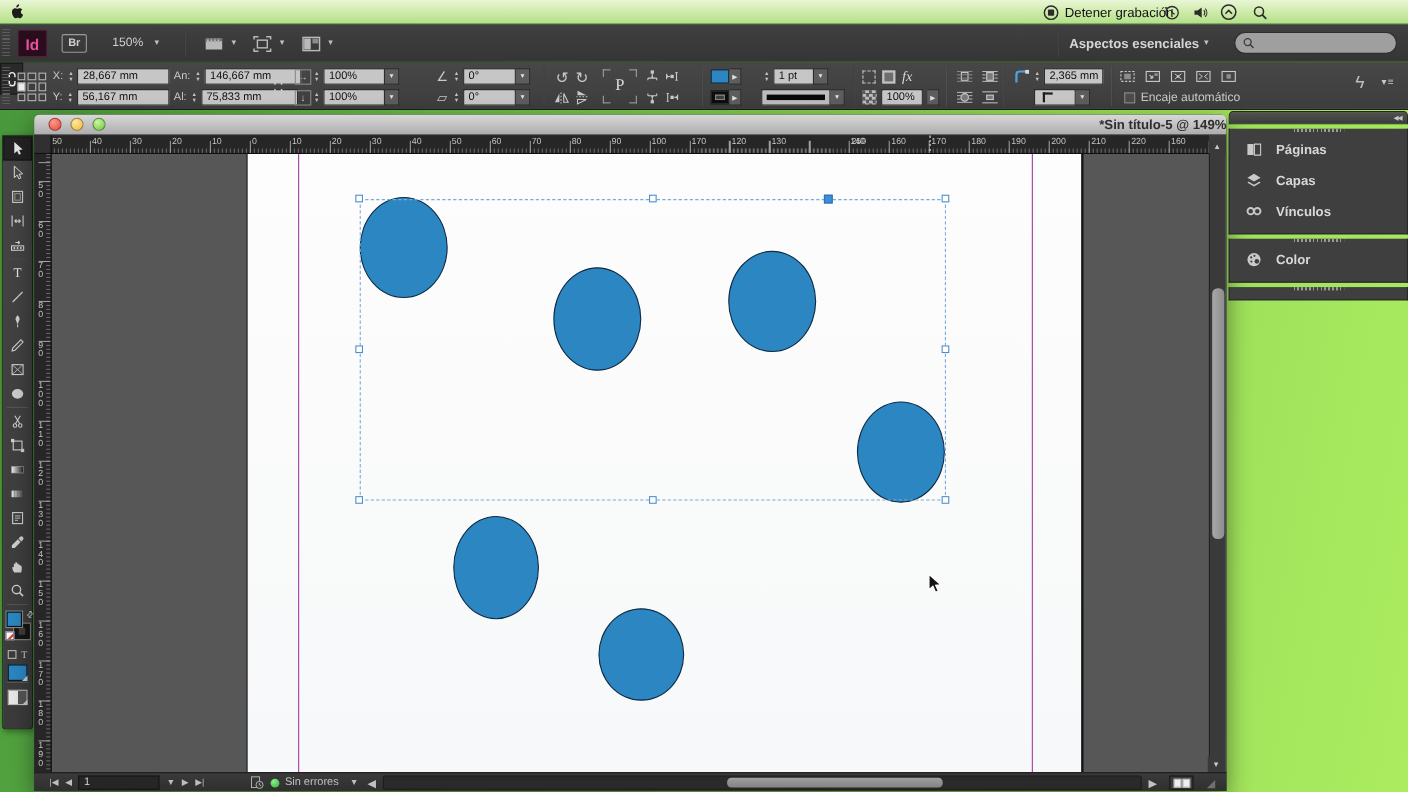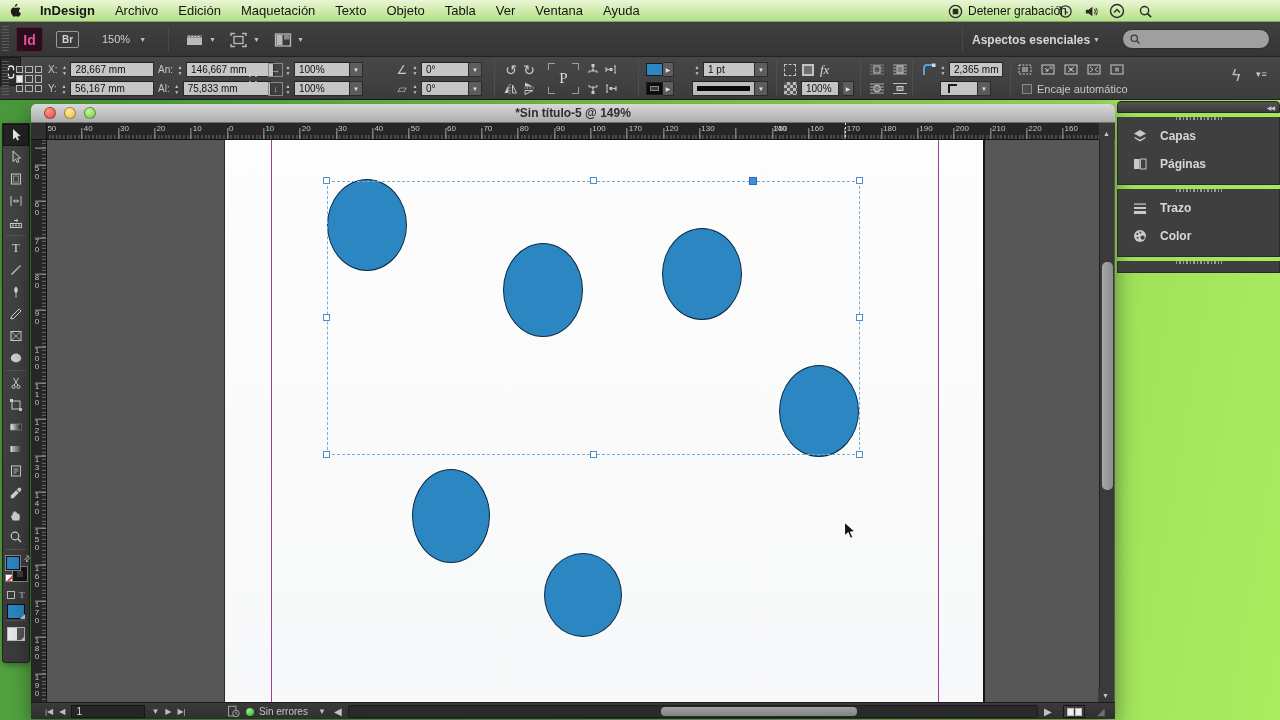--- a/index.html
+++ b/index.html
@@ -91,21 +91,21 @@
 
   
   #docwin{position:absolute;left:31px;top:104px;width:1084px;height:615px;background:#3c3c3c;border-radius:5px 5px 0 0;
     box-shadow:0 8px 22px rgba(0,0,0,.45)}
   #titlebar{position:absolute;left:0;top:0;width:100%;height:19px;border-radius:5px 5px 0 0;
     background:linear-gradient(180deg,#d9d9d9,#adadad);border-bottom:1px solid #6f6f6f;display:flex;align-items:center}
   .tl{width:12px;height:12px;border-radius:50%;margin-left:8px;border:1px solid rgba(0,0,0,.35)}
   .tl.red{background:radial-gradient(circle at 35% 30%,#ff9a8a,#e8463c);margin-left:13px}
   .tl.yel{background:radial-gradient(circle at 35% 30%,#ffe9a0,#f0b73c)}
   .tl.grn{background:radial-gradient(circle at 35% 30%,#c9f7a0,#6fc53c)}
-  #doctitle{position:absolute;left:0;right:0;text-align:center;font-size:12px;color:#2e2e2e;font-weight:bold}
+  #doctitle{position:absolute;left:0;right:0;text-align:right;font-size:12px;color:#2e2e2e;font-weight:bold}
 
   #hruler{position:absolute;left:0;top:19px;width:1068px;height:17px;background:#262626;border-bottom:1px solid #0f0f0f;overflow:hidden}
   #hruler .minor{position:absolute;left:0;right:0;bottom:0;height:4px;
      background:repeating-linear-gradient(90deg,#6b6b6b 0 1px,transparent 1px 3.633px);background-position-x:3.45px}
   #hruler .major{position:absolute;left:0;right:0;bottom:0;height:11px;
      background:repeating-linear-gradient(90deg,#a2a2a2 0 1px,transparent 1px 36.33px);background-position-x:14.35px}
   .hlab{position:absolute;top:1px;font-size:8px;color:#c4c4c4}
   #hcursor{position:absolute;top:0;bottom:0;width:1px;left:814px;background:repeating-linear-gradient(180deg,#e8e8e8 0 2px,transparent 2px 4px)}
   #rcorner{position:absolute;left:0;top:19px;width:16px;height:17px;background:#303030;border-right:1px solid #111;border-bottom:1px solid #111;z-index:5}
 
@@ -152,32 +152,20 @@
 </style>
 </head>
 <body>
 
 <div id="menubar">
   <div class="apple">
     <svg width="13" height="15" viewBox="0 0 14 17">
       <path fill="#1d1d1d" d="M8.4,3.2c0.5-0.6,0.9-1.5,0.7-2.3C8.4,1,7.5,1.4,7,2c-0.5,0.5-0.9,1.4-0.7,2.2C7.1,4.3,7.9,3.8,8.4,3.2z M10.9,9c0-1.7,1.4-2.6,1.5-2.6c-0.8-1.2-2.1-1.3-2.5-1.4c-1.1-0.1-2,0.6-2.6,0.6C6.7,5.6,6,5,5.1,5C4,5,2.9,5.7,2.3,6.7c-1.2,2.1-0.3,5.3,0.9,7c0.6,0.9,1.3,1.8,2.2,1.8c0.9,0,1.2-0.6,2.3-0.6c1.1,0,1.4,0.6,2.3,0.6c1,0,1.6-0.9,2.2-1.7c0.7-1,1-2,1-2C13.1,11.7,10.9,10.9,10.9,9z"></path>
     </svg>
   </div>
-  <div id="menu-items">
-      <div class="mitem bold">InDesign</div>
-      <div class="mitem">Archivo</div>
-      <div class="mitem">Edición</div>
-      <div class="mitem">Maquetación</div>
-      <div class="mitem">Texto</div>
-      <div class="mitem">Objeto</div>
-      <div class="mitem">Tabla</div>
-      <div class="mitem">Ver</div>
-      <div class="mitem">Ventana</div>
-      <div class="mitem">Ayuda</div>
-    </div>
 
   <div id="stop-rec">
     <svg width="15" height="15" viewBox="0 0 16 16">
       <circle cx="8" cy="8" r="6.5" fill="none" stroke="#2b2b2b" stroke-width="1.4"></circle>
       <rect x="5" y="5" width="6" height="6" rx="1" fill="#2b2b2b"></rect>
     </svg>
     <span class="lbl">Detener grabación</span>
   </div>
   <div class="mb-ic" style="left:1056px">
     <svg width="15" height="15" viewBox="0 0 16 16">
@@ -400,21 +388,21 @@
     <span class="sw" style="background:#2b86c1"></span>
     <span class="arr">▶</span>
   </div>
   <div class="g r2" style="left:646px">
     <span class="sw" style="background:#3d3d3d;box-shadow:inset 0 0 0 3px #0d0d0d, inset 0 0 0 4px #888"></span>
     <span class="arr">▶</span>
   </div>
 
   <div class="g r1" style="left:692px">
     <span class="st">▲<br>▼</span>
-    <span class="f" style="width:52px">1 pt</span>
+    <span class="f" style="width:37px">1 pt</span>
     <span class="ddb">▼</span>
   </div>
   <div class="g r2" style="left:692px">
     <span class="f" style="width:63px;background:#bdbdbd">
         <span style="display:block;width:100%;height:5px;background:#0a0a0a"></span>
       </span>
     <span class="ddb">▼</span>
   </div>
 
   <div class="cp-sep" style="left:776px"></div>
@@ -812,50 +800,49 @@
 <div id="dock">
   <div id="dock-head">
       <span>◀◀</span>
     </div>
   <div id="dock-groups">
       <div class="dgroup">
         <div class="dots"></div>
         <div class="ditem">
           <span class="dic">
             <svg width="16" height="16" viewBox="0 0 16 16">
+              <path d="M2 3 h5.6 v10 H2 Z" fill="#c9c9c9"></path>
+              <path d="M8.4 3 h5.6 v10 H8.4 Z" fill="none" stroke="#c9c9c9"></path>
+            </svg>
+          </span>
+          <span>Páginas</span>
+        </div>
+        <div class="ditem">
+          <span class="dic">
+            <svg width="16" height="16" viewBox="0 0 16 16">
               <path d="M8 2 L14 5.5 8 9 2 5.5 Z" fill="#c9c9c9"></path>
               <path d="M2.5 9.5 L8 12.7 13.5 9.5" fill="none" stroke="#c9c9c9" stroke-width="1.4"></path>
             </svg>
           </span>
           <span>Capas</span>
         </div>
         <div class="ditem">
           <span class="dic">
             <svg width="16" height="16" viewBox="0 0 16 16">
-              <path d="M2 3 h5.6 v10 H2 Z" fill="#c9c9c9"></path>
-              <path d="M8.4 3 h5.6 v10 H8.4 Z" fill="none" stroke="#c9c9c9"></path>
-            </svg>
-          </span>
-          <span>Páginas</span>
-        </div>
-      </div>
-      <div class="dgroup">
-        <div class="dots"></div>
-        <div class="ditem">
-          <span class="dic">
-            <svg width="16" height="16" viewBox="0 0 16 16">
-              <g fill="#c9c9c9">
-                <rect x="2" y="3.5" width="12" height="1.2"></rect>
-                <rect x="2" y="7" width="12" height="2"></rect>
-                <rect x="2" y="11" width="12" height="3"></rect>
+              <g fill="none" stroke="#c9c9c9" stroke-width="1.7">
+                <circle cx="5" cy="8" r="2.9"></circle>
+                <circle cx="11" cy="8" r="2.9"></circle>
               </g>
             </svg>
           </span>
-          <span>Trazo</span>
+          <span>Vínculos</span>
         </div>
+      </div>
+      <div class="dgroup">
+        <div class="dots"></div>
         <div class="ditem">
           <span class="dic">
             <svg width="16" height="16" viewBox="0 0 16 16">
               <circle cx="8" cy="8" r="6" fill="#c9c9c9"></circle>
               <circle cx="10.6" cy="9.6" r="2.1" fill="#3f3f3f"></circle>
               <circle cx="5.4" cy="6" r="1" fill="#3f3f3f"></circle>
               <circle cx="8.4" cy="4.6" r="1" fill="#3f3f3f"></circle>
               <circle cx="5.6" cy="9.8" r="1" fill="#3f3f3f"></circle>
             </svg>
           </span>

